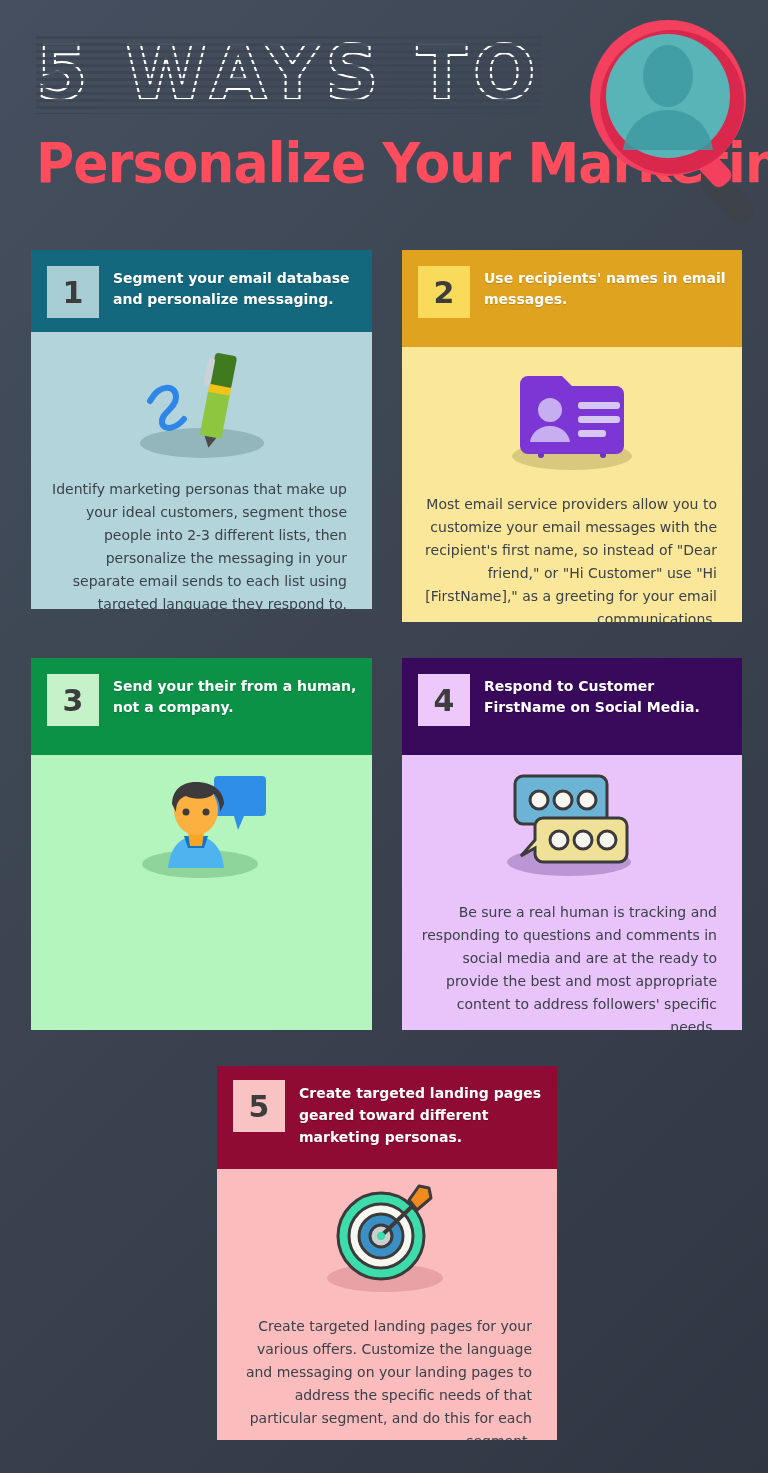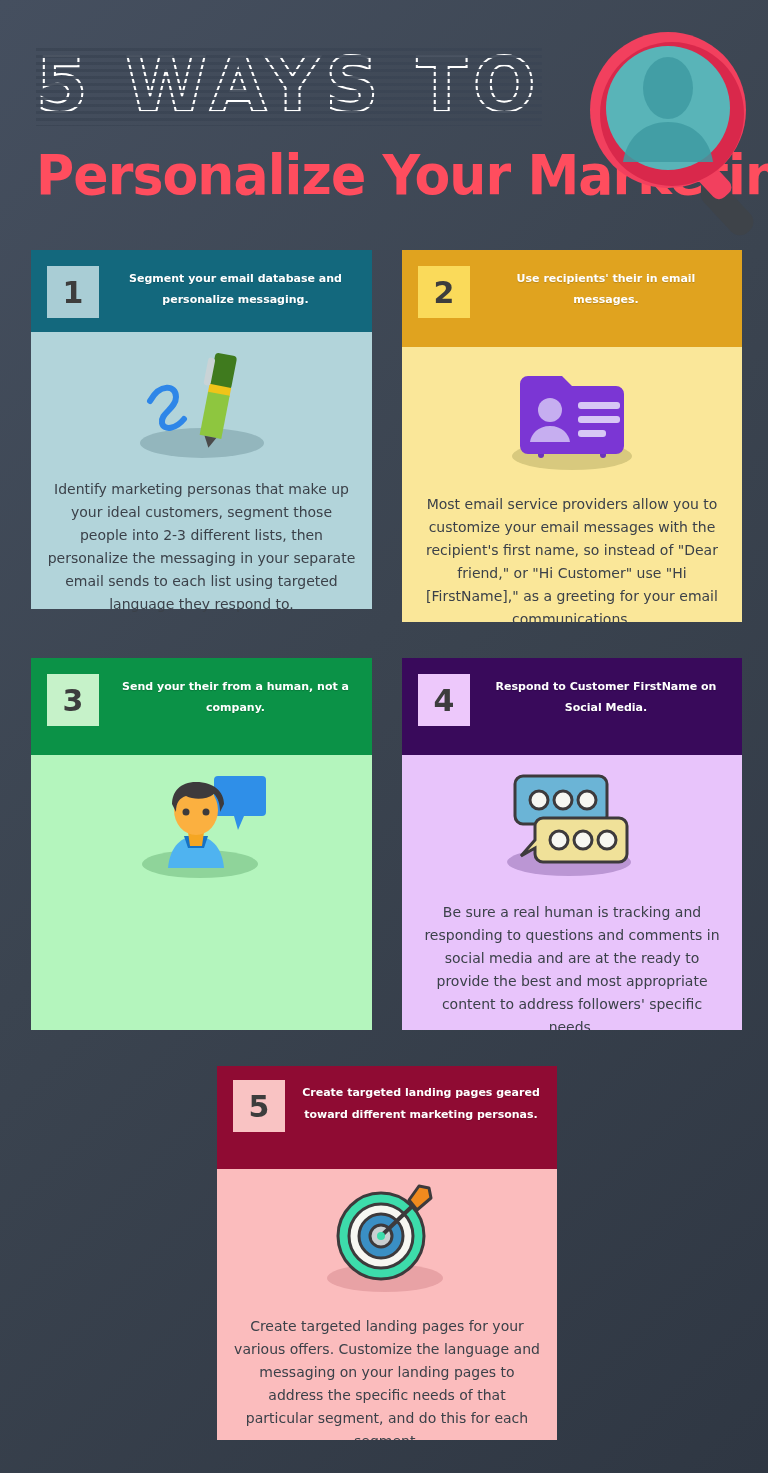--- a/index.html
+++ b/index.html
@@ -9,21 +9,21 @@
     font-family:"Liberation Sans", sans-serif;
     overflow:hidden;
     position:relative;
   }
   .page{
     position:absolute;inset:0;
     background:linear-gradient(135deg,#454f5f 0%,#3b4450 45%,#2f3743 100%);
   }
 
   
-  .header{position:absolute;left:0;top:12px;width:672px;height:232px;}
+  .header{position:absolute;left:0;top:0;width:672px;height:232px;}
   .title-outline{
     position:absolute;left:36px;top:32px;
     font-size:74px;line-height:82px;letter-spacing:6px;
     font-weight:700;color:transparent;
     font-family:"DejaVu Sans", sans-serif;
     -webkit-text-stroke:2px #ffffff;
     white-space:nowrap;
   }
   .title-outline::after{
     content:"";position:absolute;left:0;top:0;width:100%;height:100%;
@@ -45,31 +45,30 @@
   
   .card{position:absolute;overflow:hidden;}
   .card-head{display:flex;align-items:flex-start;padding:16px 14px 14px 16px;box-sizing:border-box;}
   .badge{
     flex:0 0 auto;width:52px;height:52px;margin-right:14px;
     display:flex;align-items:center;justify-content:center;
     font-size:30px;font-weight:700;color:#3d3d3d;
     font-family:"DejaVu Sans", sans-serif;
   }
   .head-text{
-    color:#ffffff;font-size:11px;line-height:21px;font-weight:700;
+    color:#ffffff;font-size:14px;line-height:21px;font-weight:700;
     font-family:"DejaVu Sans", sans-serif;padding-top:2px;
     text-shadow:0 1px 1px rgba(0,0,0,.18);
-    text-align:center;
   }
   .card-body{position:relative;}
   .illus{height:140px;display:flex;align-items:center;justify-content:center;}
   .body-text{
-    text-align:center;font-size:14px;line-height:23px;color:#3b4149;
-    font-family:"DejaVu Sans", sans-serif;
-    padding:6px 16px 22px 16px;
+    text-align:right;font-size:14px;line-height:23px;color:#3b4149;
+    font-family:"DejaVu Sans", sans-serif;
+    padding:6px 25px 22px 16px;
   }
 
   
   #card-1{left:31px;top:250px;width:341px;height:372px;}
   #card-2{left:402px;top:250px;width:340px;height:372px;}
   #card-3{left:31px;top:658px;width:341px;height:372px;}
   #card-4{left:402px;top:658px;width:340px;height:372px;}
   #card-5{left:217px;top:1066px;width:340px;height:374px;}
   #card-5 .card-head{padding-top:14px;}
   #card-5 .head-text{line-height:22px;}
@@ -115,21 +114,21 @@
           </g>
         </svg>
       </div>
       <div class="body-text">Identify marketing personas that make up your ideal customers, segment those people into 2-3 different lists, then personalize the messaging in your separate email sends to each list using targeted language they respond to.</div>
     </div>
   </div>
 
   <div class="card" id="card-2">
     <div class="card-head" style="background:#e0a31f;height:97px">
       <div class="badge" style="background:#fada5a">2</div>
-      <div class="head-text">Use recipients' their in email messages.</div>
+      <div class="head-text">Use recipients' names in email messages.</div>
     </div>
     <div class="card-body" style="background:#fae799;height:338px">
       <div class="illus">
         <svg width="160" height="130" viewBox="0 0 160 130">
           <ellipse cx="80" cy="104" rx="60" ry="14" fill="#d8c97e"></ellipse>
           <rect x="46" y="92" width="6" height="14" rx="3" fill="#6b34b8"></rect>
           <rect x="108" y="92" width="6" height="14" rx="3" fill="#6b34b8"></rect>
           <path d="M36 24h34l10 10h44a8 8 0 0 1 8 8v52a8 8 0 0 1-8 8H36a8 8 0 0 1-8-8V32a8 8 0 0 1 8-8z" fill="#7b36d4"></path>
           <circle cx="58" cy="58" r="12" fill="#c6aef0"></circle>
           <path d="M58 74c-12 0-19 8-20 16h40c-1-8-8-16-20-16z" fill="#c6aef0"></path>

